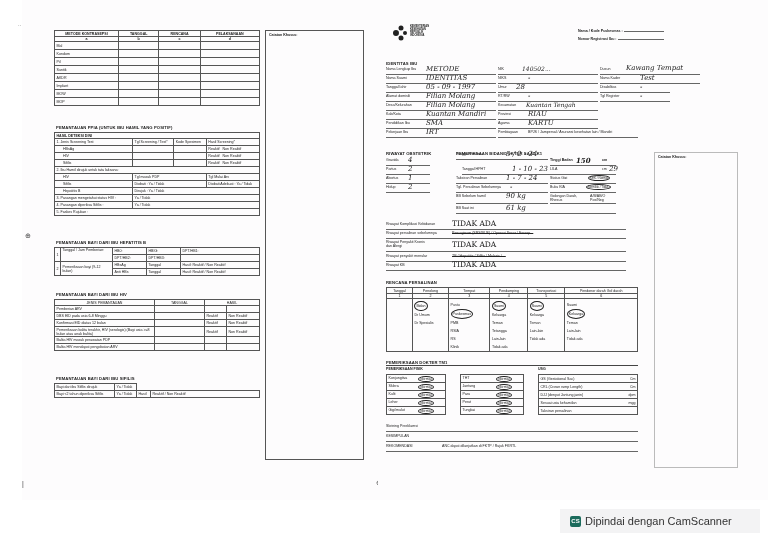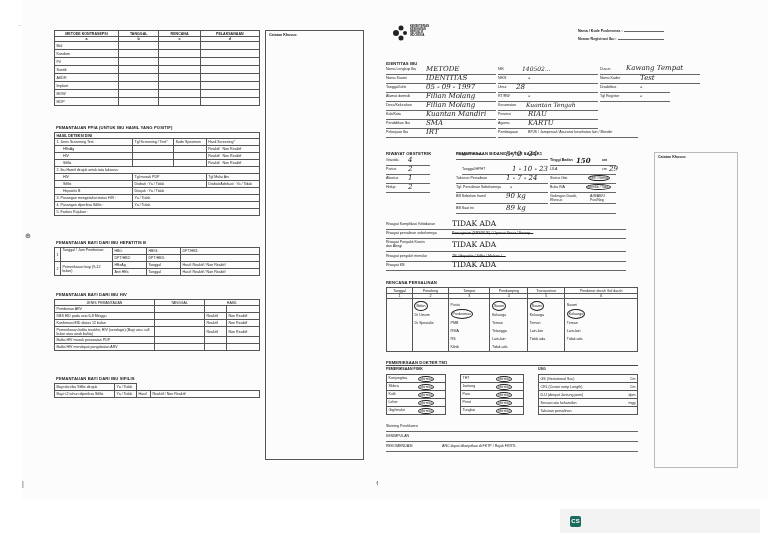--- a/index.html
+++ b/index.html
@@ -307,21 +307,21 @@
   <div class="line-row" style="left:8px;top:167px;width:44px;"><span>Partus</span><span class="hand" style="position:absolute;left:22px;top:-2px;">2</span></div>
   <div class="line-row" style="left:8px;top:176px;width:44px;"><span>Abortus</span><span class="hand" style="position:absolute;left:22px;top:-2px;">1</span></div>
   <div class="line-row" style="left:8px;top:185px;width:44px;"><span>Hidup</span><span class="hand" style="position:absolute;left:22px;top:-2px;">2</span></div>
 
   <div class="sec-title" style="left:78px; top:151px;">PEMERIKSAAN BIDAN/DOKTER SAAT K1</div>
   <div class="line-row" style="left:78px;top:152px;width:92px;"><span>Tanggal Periksa</span><span class="hand" style="position:absolute;left:50px;top:-2px;">5 / 2 - 24</span></div>
   <div class="line-row" style="left:84px;top:167px;width:92px;"><span>Tanggal HPHT</span><span class="hand" style="position:absolute;left:50px;top:-2px;">1 - 10 - 23</span></div>
   <div class="line-row" style="left:78px;top:176px;width:92px;"><span>Taksiran Persalinan</span><span class="hand" style="position:absolute;left:50px;top:-2px;">1 - 7 - 24</span></div>
   <div class="line-row" style="left:78px;top:185px;width:92px;"><span>Tgl. Persalinan Sebelumnya</span><span class="hand" style="position:absolute;left:54px;top:-2px;">-</span></div>
   <div class="line-row" style="left:78px;top:194px;width:92px;height:10px;"><span>BB Sebelum hamil</span><span class="hand" style="position:absolute;left:50px;top:-2px;">90 kg</span></div>
-  <div class="line-row" style="left:78px;top:206px;width:160px;"><span>BB Saat ini</span><span class="hand" style="position:absolute;left:50px;top:-2px;">89 kg</span></div>
+  <div class="line-row" style="left:78px;top:206px;width:160px;"><span>BB Saat ini</span><span class="hand" style="position:absolute;left:50px;top:-2px;">61 kg</span></div>
 
   <div class="line-row" style="left:172px;top:158px;width:66px;font-weight:bold;"><span>Tinggi Badan</span><span class="hand" style="position:absolute;left:26px;top:-2px;">150</span><span style="position:absolute;left:52px;">cm</span></div>
   <div class="line-row" style="left:172px;top:167px;width:66px;"><span>LILA</span><span class="hand" style="position:absolute;left:28px;top:-2px;margin-left:31px;">29</span><span style="position:absolute;left:52px;">cm</span></div>
   <div class="line-row" style="left:172px;top:176px;width:66px;"><span>Status Gizi</span><span class="circle" style="position:absolute;left:38px;top:-1px;font-size:3px;">KEK / Normal</span></div>
   <div class="line-row" style="left:172px;top:185px;width:66px;"><span>Buku KIA</span><span class="circle" style="position:absolute;left:36px;top:-1px;font-size:3px;">Memiliki / Tidak</span></div>
   <div class="line-row" style="left:172px;top:194px;width:66px;height:10px;"><span style="display:inline-block;width:28px;">Golongan Darah, Rhesus</span><span style="position:absolute;left:40px;top:0;width:24px;">A/B/AB/O Pos/Neg</span></div>
 
   <div class="box" style="left:276px; top:152px; width:84px; height:316px; border-color:#bbb;">
     <span class="tiny bold" style="position:absolute;left:3px;top:3px;">Catatan Khusus:</span>
   </div>
@@ -454,13 +454,14 @@
   </tbody>
     </table>
 
   <div class="line-row" style="left:8px;top:424px;width:252px;"><span>Skrining Preeklamsi</span></div>
   <div class="line-row" style="left:8px;top:434px;width:252px;"><span>KESIMPULAN</span></div>
   <div class="line-row" style="left:8px;top:444px;width:252px;"><span>REKOMENDASI</span><span style="position:absolute;left:56px;">ANC dapat dilanjutkan di FKTP / Rujuk FKRTL</span></div>
 </div>
 
 <div class="footer-badge">
   <div class="cs-icon">CS</div>
+  <span class="footer-text">Dipindai dengan CamScanner</span>
 </div>
 
 </body></html>

